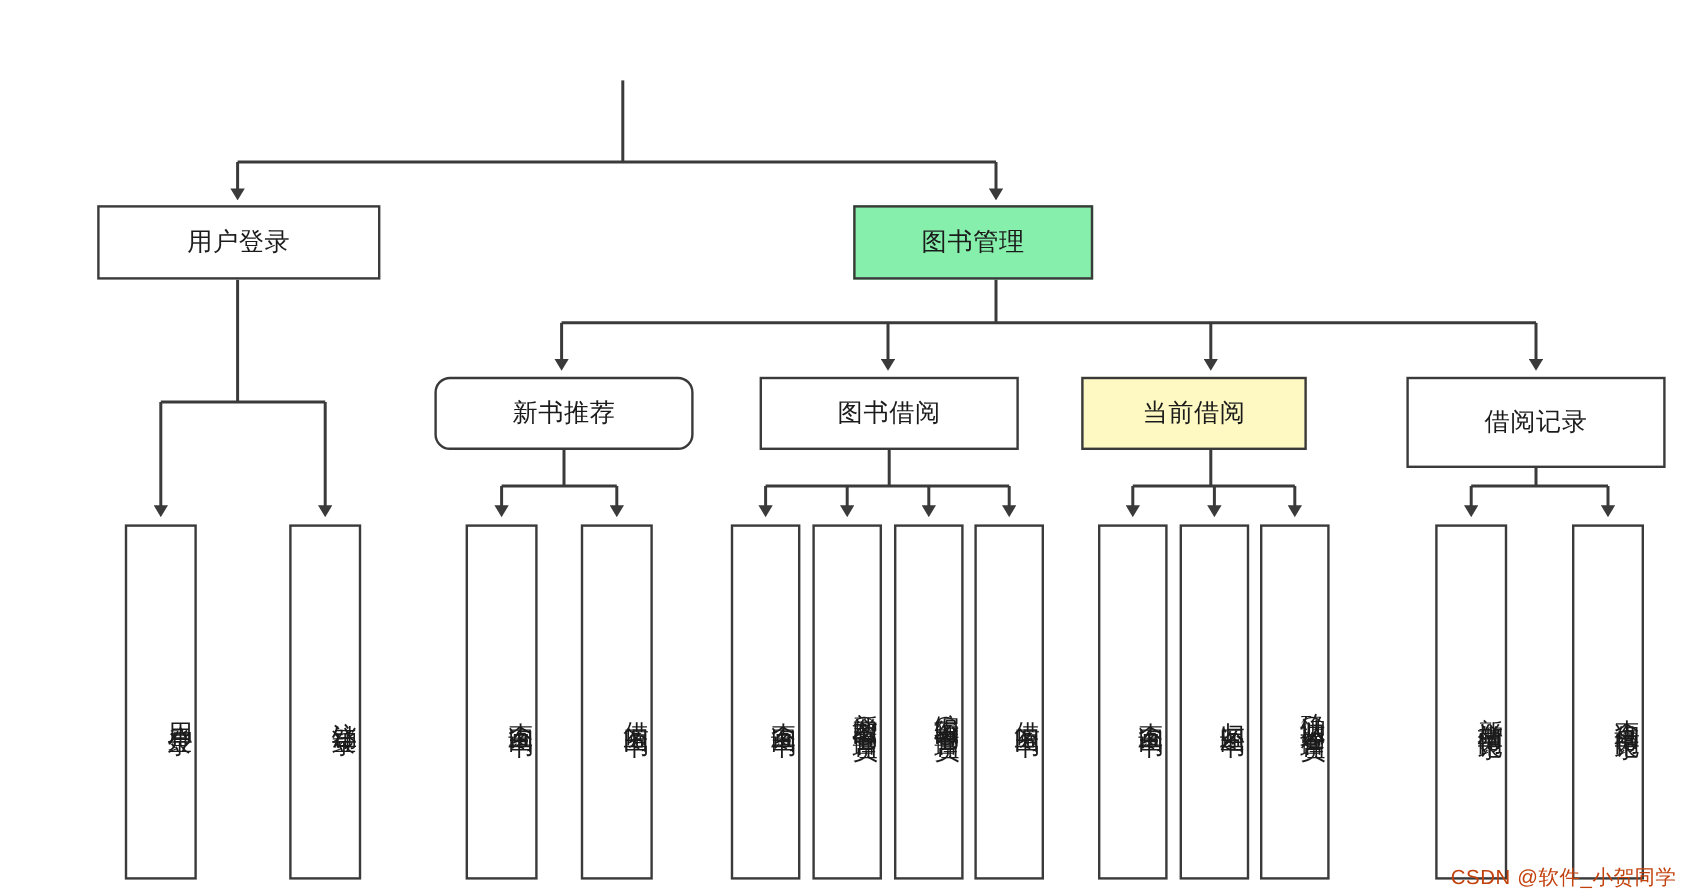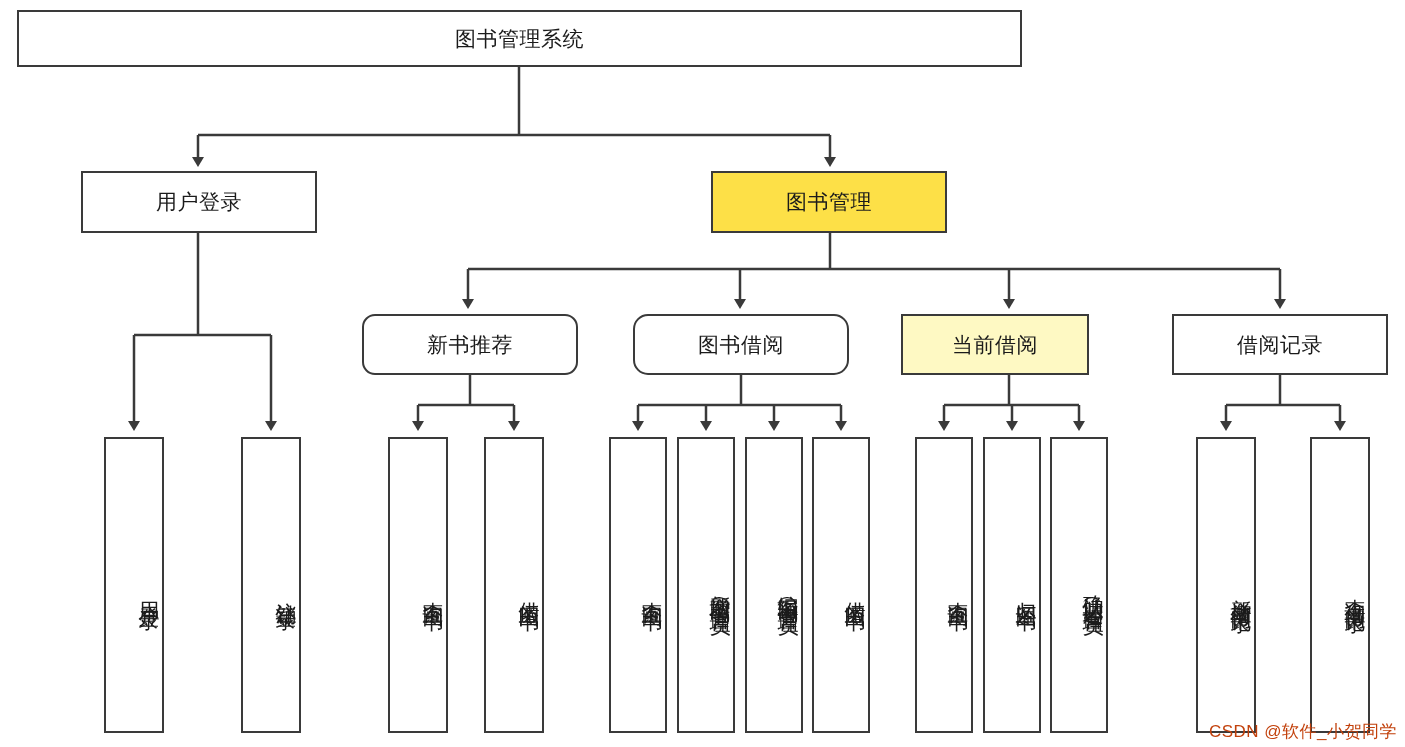--- a/index.html
+++ b/index.html
@@ -114,29 +114,28 @@
       <path d="M1012,405 L1012,422" marker-end="url(#arrow)"></path>
       <path d="M1079,405 L1079,422" marker-end="url(#arrow)"></path>
 
       <path d="M1280,375 L1280,405"></path>
       <path d="M1226,405 L1340,405"></path>
       <path d="M1226,405 L1226,422" marker-end="url(#arrow)"></path>
       <path d="M1340,405 L1340,422" marker-end="url(#arrow)"></path>
     </g>
   </svg>
 
-  <div class="node node-h" id="n-root" style="left: 17px; top: 10px; width: 1005px; height: 57px; border-color: rgb(58, 58, 58); background: rgb(255, 255, 255); color: rgb(27, 27, 27);">图书管理系统</div>
 
   <div class="node node-h" id="n-l2-0" style="left: 81px; top: 171px; width: 236px; height: 62px; border-color: rgb(58, 58, 58); background: rgb(255, 255, 255); color: rgb(27, 27, 27);">用户登录</div>
-  <div class="node node-h" id="n-l2-1" style="left: 711px; top: 171px; width: 236px; height: 62px; border-color: rgb(58, 58, 58); background: #fde047; color: rgb(27, 27, 27);">图书管理</div>
+  <div class="node node-h" id="n-l2-1" style="left: 711px; top: 171px; width: 200px; height: 62px; border-color: rgb(58, 58, 58); background: #86efac; color: rgb(27, 27, 27);">图书管理</div>
 
   <div class="node node-h" id="n-l3-0" style="left: 362px; top: 314px; width: 216px; height: 61px; border-color: rgb(58, 58, 58); background: rgb(255, 255, 255); color: rgb(27, 27, 27); border-radius: 13px;">新书推荐</div>
-  <div class="node node-h" id="n-l3-1" style="left: 633px; top: 314px; width: 216px; height: 61px; border-color: rgb(58, 58, 58); background: rgb(255, 255, 255); color: rgb(27, 27, 27); border-radius: 15px;">图书借阅</div>
+  <div class="node node-h" id="n-l3-1" style="left: 633px; top: 314px; width: 216px; height: 61px; border-color: rgb(58, 58, 58); background: rgb(255, 255, 255); color: rgb(27, 27, 27);">图书借阅</div>
   <div class="node node-h" id="n-l3-2" style="left: 901px; top: 314px; width: 188px; height: 61px; border-color: rgb(58, 58, 58); background: #fef9c3; color: rgb(27, 27, 27);">当前借阅</div>
-  <div class="node node-h" id="n-l3-3" style="left: 1172px; top: 314px; width: 216px; height: 61px; border-color: rgb(58, 58, 58); background: rgb(255, 255, 255); color: rgb(27, 27, 27);">借阅记录</div>
+  <div class="node node-h" id="n-l3-3" style="left: 1172px; top: 314px; width: 216px; height: 76px; border-color: rgb(58, 58, 58); background: rgb(255, 255, 255); color: rgb(27, 27, 27);">借阅记录</div>
 
   <div class="node node-v" id="n-lf-0" style="left: 104px; top: 437px; width: 60px; height: 296px; border-color: rgb(58, 58, 58); background: rgb(255, 255, 255); color: rgb(27, 27, 27);">
       <span>用户登录</span>
     </div>
   <div class="node node-v" id="n-lf-1" style="left: 241px; top: 437px; width: 60px; height: 296px; border-color: rgb(58, 58, 58); background: rgb(255, 255, 255); color: rgb(27, 27, 27);">
       <span>注销登录</span>
     </div>
   <div class="node node-v" id="n-lf-2" style="left: 388px; top: 437px; width: 60px; height: 296px; border-color: rgb(58, 58, 58); background: rgb(255, 255, 255); color: rgb(27, 27, 27);">
       <span>查询图书</span>
     </div>

